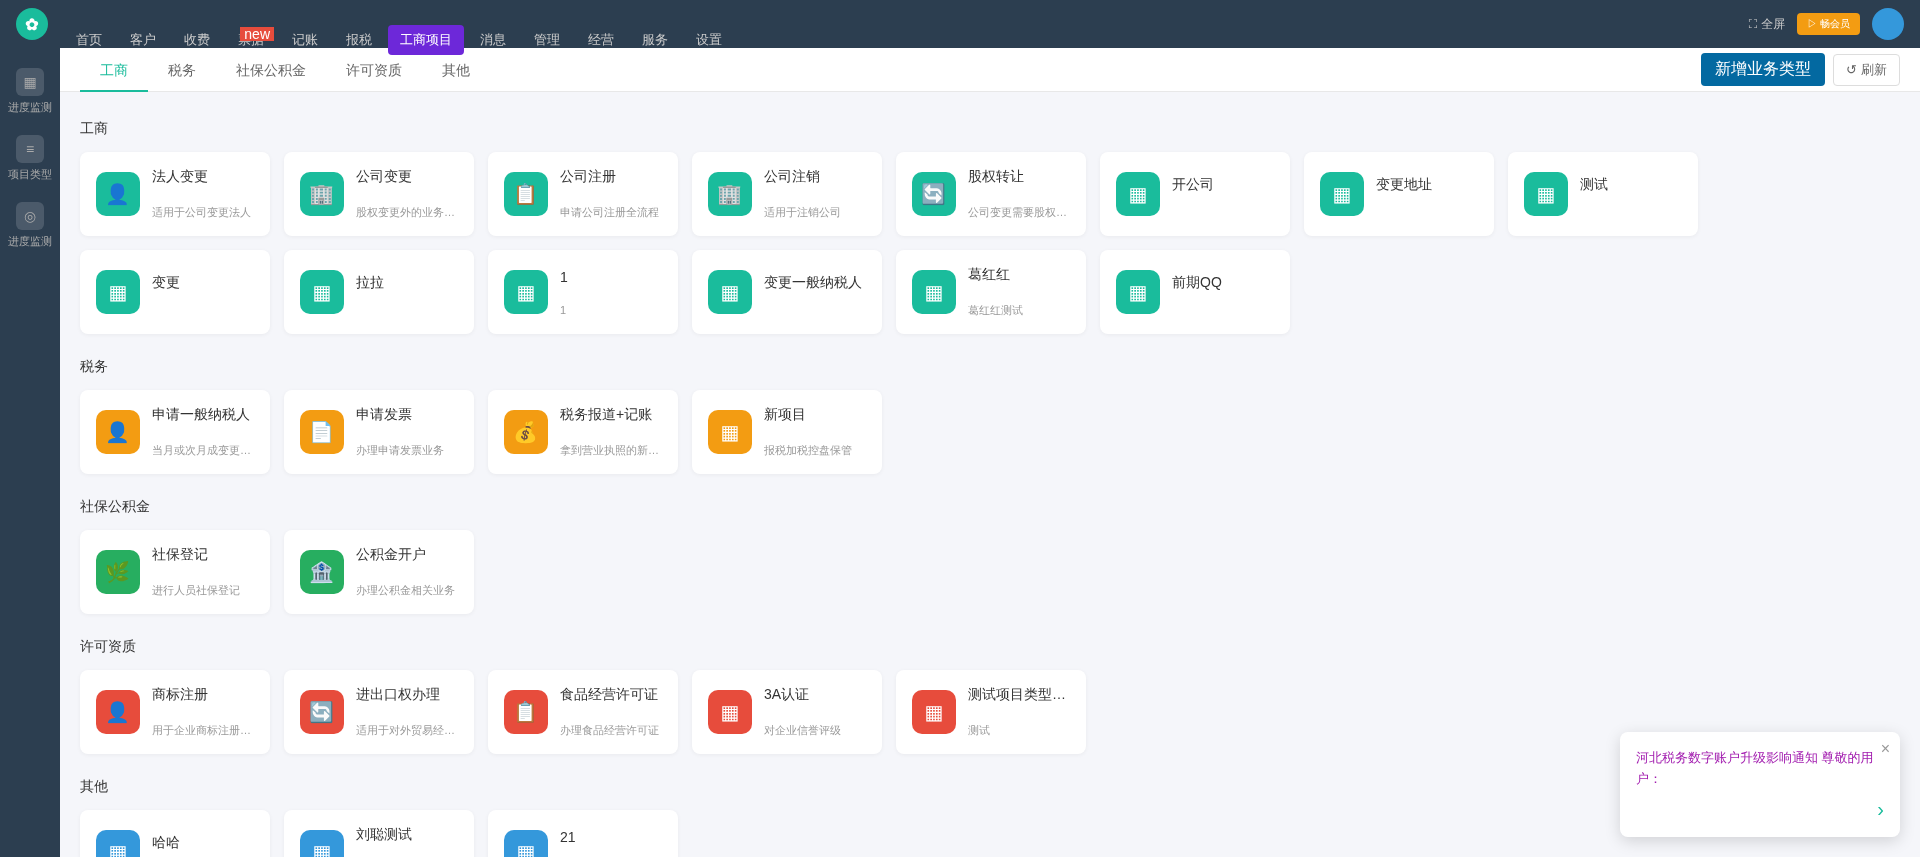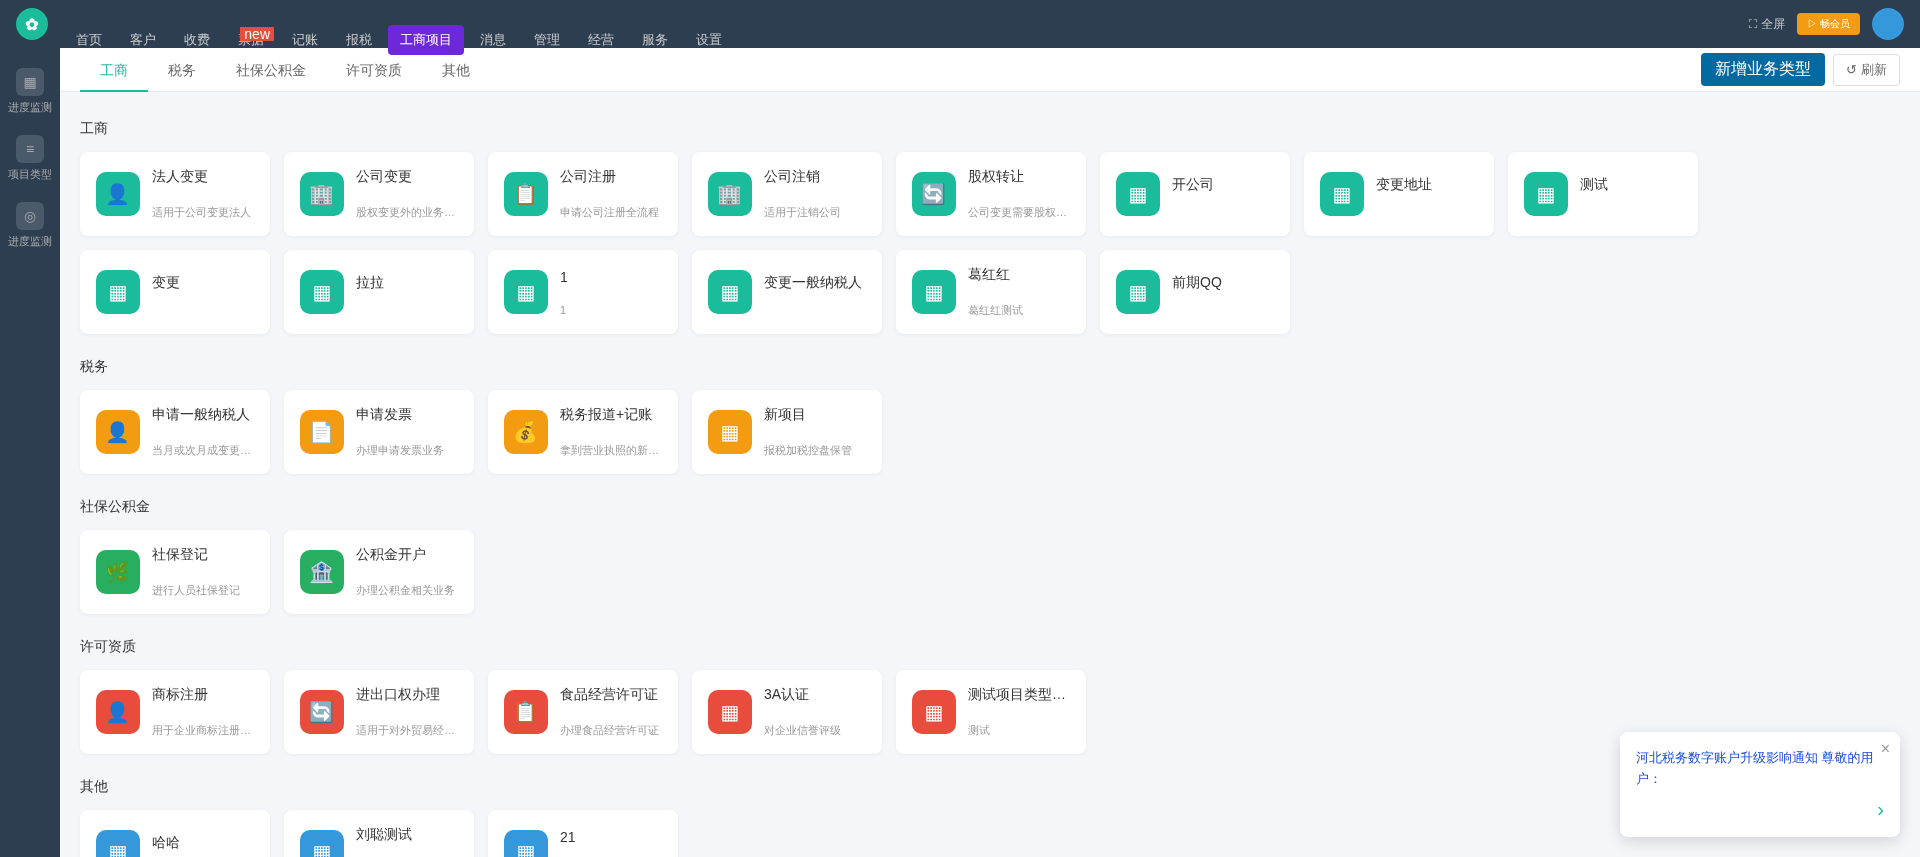--- a/index.html
+++ b/index.html
@@ -259,21 +259,21 @@
     }
     .notif-close {
       position: absolute;
       top: 8px; right: 10px;
       cursor: pointer;
       color: #999;
       font-size: 16px;
     }
     .notif-title {
       font-size: 13px;
-      color: #1d4ed8;
+      color: #a21caf;
       line-height: 1.6;
       margin-bottom: 8px;
     }
     .notif-arrow {
       text-align: right;
       color: #1abc9c;
       font-size: 20px;
     }
   </style>
 </head>

